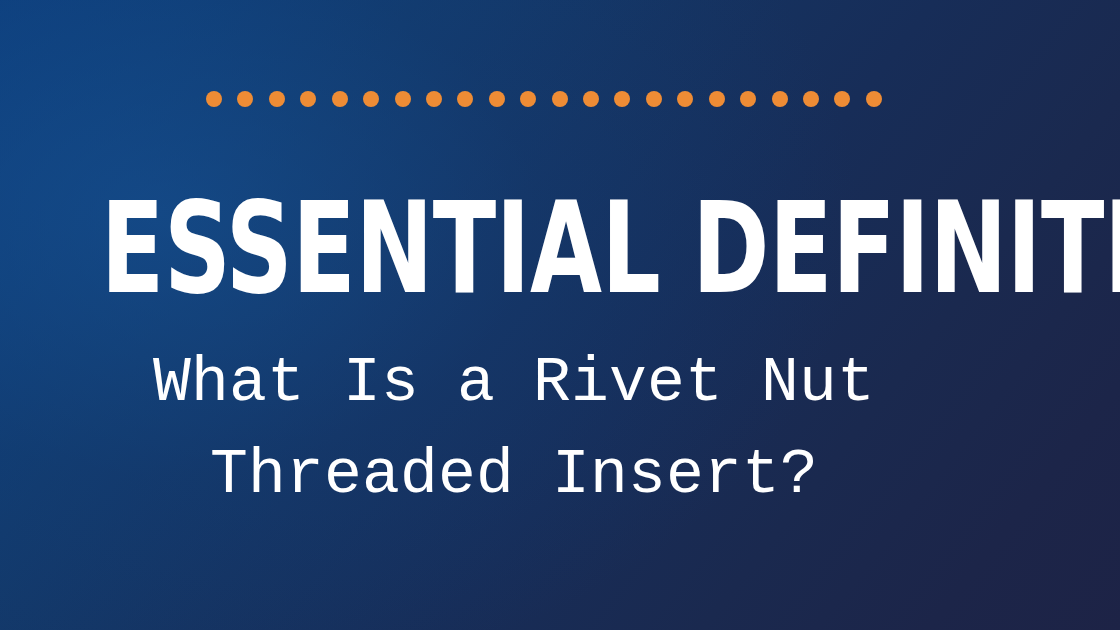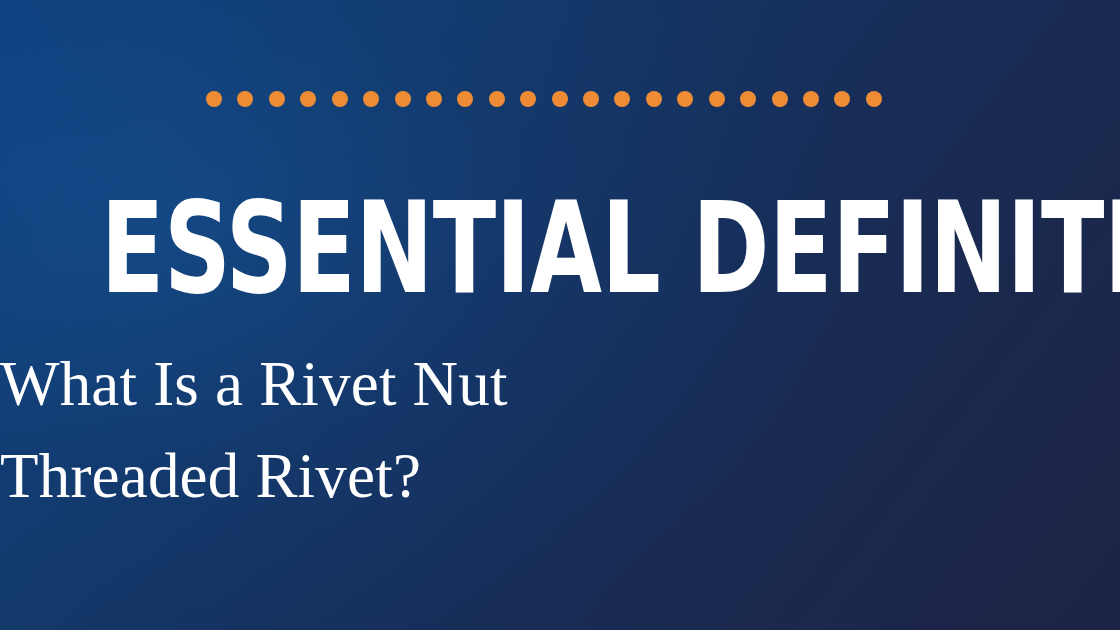--- a/index.html
+++ b/index.html
@@ -70,23 +70,23 @@
     transform: scaleX(0.82);
     transform-origin: 50% 50%;
   }
 
   
   .subtitle {
     position: absolute;
     top: 338px;
     left: 0;
     width: 1028px;
-    text-align: left;
+    text-align: center;
     color: #ffffff;
-    font-family: Liberation Serif, serif;
+    font-family: Liberation Mono, monospace;
     font-weight: 300;
     font-size: 63px;
     line-height: 92px;
     letter-spacing: 0.2px;
   }
   .subtitle .line {
     display: block;
     white-space: nowrap;
   }
 </style>
@@ -117,16 +117,16 @@
       <span class="dot" style="background: rgb(238, 140, 53); width: 16px; height: 16px;"></span>
       <span class="dot" style="background: rgb(238, 140, 53); width: 16px; height: 16px;"></span>
       <span class="dot" style="background: rgb(238, 140, 53); width: 16px; height: 16px;"></span>
       <span class="dot" style="background: rgb(238, 140, 53); width: 16px; height: 16px;"></span>
     </div>
 
   <div class="headline">ESSENTIAL DEFINITION:</div>
 
   <div class="subtitle">
     <span class="line">What Is a Rivet Nut</span>
-    <span class="line">Threaded Rivet?</span>
+    <span class="line">Threaded Insert?</span>
   </div>
 
 </div>
 
 </body></html>

